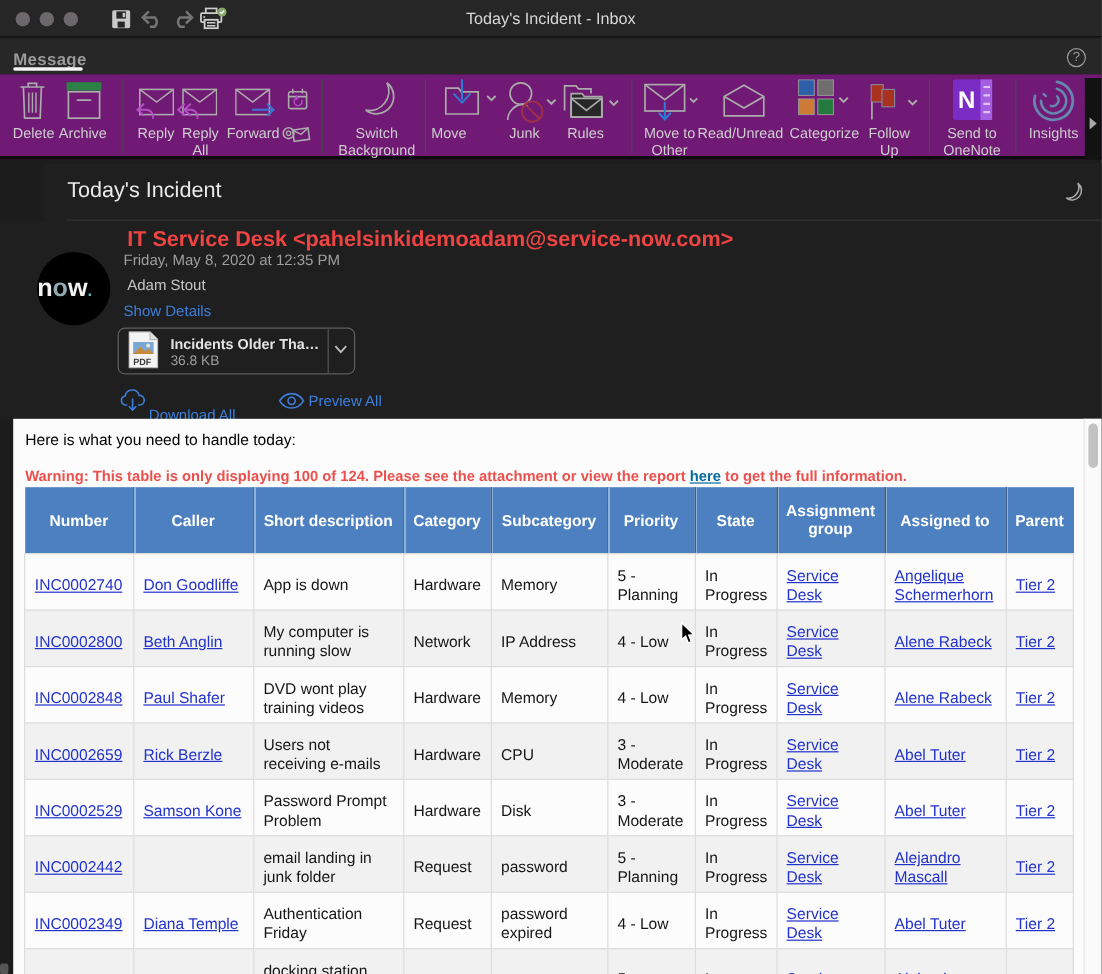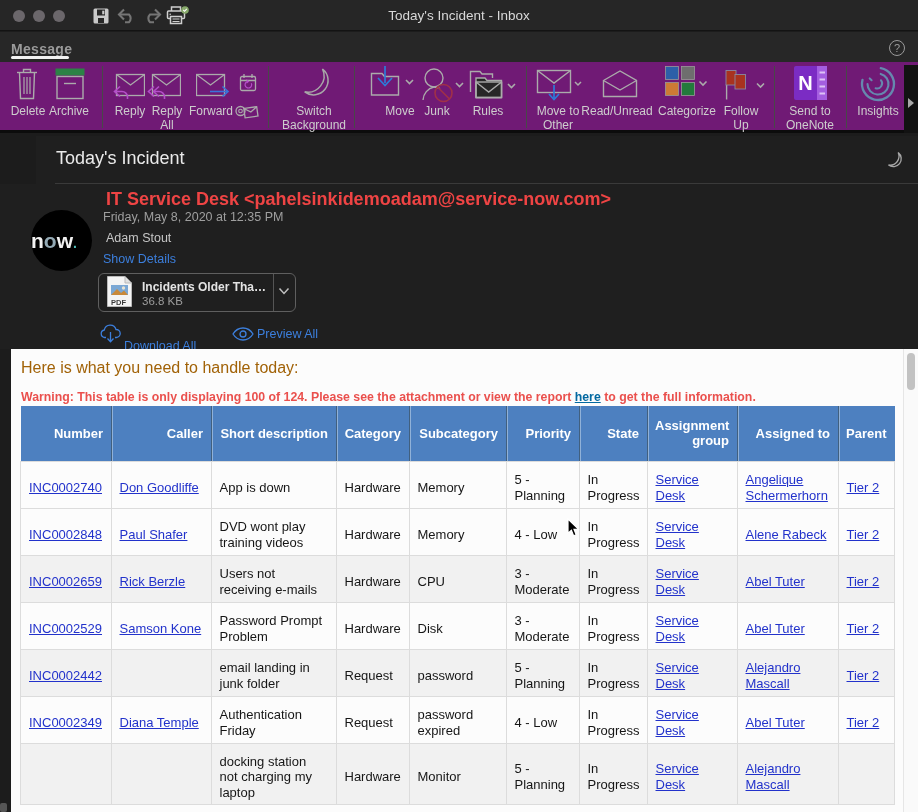--- a/index.html
+++ b/index.html
@@ -50,26 +50,26 @@
   border:1px solid #5f5f5f; border-radius:6px; }
 #chip .ttl { position:absolute; left:43px; top:6px; color:#e3e3e3; font-weight:bold; font-size:12px; width:130px;
   white-space:nowrap; overflow:hidden; }
 #chip .sz { position:absolute; left:43px; top:21px; color:#9d9d9d; font-size:11.5px; }
 #chip .sep { position:absolute; left:174px; top:0px; width:1px; height:37px; background:#555; }
 #dlall { position:absolute; left:124px; top:143px; color:#3c7fdd; font-size:12.5px;margin-top:12px; }
 #pvall { position:absolute; left:257px; top:143px; color:#3c7fdd; font-size:12.5px; }
 
 
 #body { position:absolute; left:11px; top:349px; width:907px; height:463px; background:#fcfcfc; }
-#intro { position:absolute; left:10px; top:10px; color:#a16207; font-size:16px; }
+#intro { position:absolute; left:10px; top:10px; color:#000000; font-size:13px; }
 #warn { position:absolute; left:10px; top:41px; color:#ea504d; font-weight:bold; font-size:12.3px; }
 #warn a { color:#0369a1; }
 table { position:absolute; left:9px; top:57px; border-collapse:collapse; table-layout:fixed;
   width:874px; font-size:13px; }
-th { background-color:#4d80c0; color:#fff; font-weight:bold; text-align:right; vertical-align:middle;
+th { background-color:#4d80c0; color:#fff; font-weight:bold; text-align:center; vertical-align:middle;
   padding:4px 8px; height:55px; border:none; }
 th + th { background-image:linear-gradient(to right,#41607f 0,#41607f 1px,#90b1d8 1px,#90b1d8 2px,rgba(0,0,0,0) 2px);
   background-repeat:no-repeat; background-size:3px 100%; }
 td { vertical-align:middle; color:#161616; padding:10px 8px 4px 8px; height:47px;
   border:1px solid #dcdcdc; line-height:15.5px; }
 tr.alt td { background:#f1f1f1; }
 td a { color:#2232cb; }
 #scrolltrack { position:absolute; left:903px; top:349px; width:15px; height:463px; background:#fafafa;
   border-left:1px solid #e6e6e6; }
 #scrollthumb { position:absolute; left:907px; top:353px; width:8px; height:37px; background:#c2c2c2; border-radius:4px; }
@@ -96,21 +96,21 @@
     <div class="rdiv" style="left:774px"></div>
     <div class="rdiv" style="left:846px"></div>
     <div class="rlabel" style="left:28px">Delete</div>
     <div class="rlabel" style="left:69px">Archive</div>
     <div class="rlabel" style="left:130px">Reply</div>
     <div class="rlabel" style="left:167px">Reply
 All</div>
     <div class="rlabel" style="left:211px">Forward</div>
     <div class="rlabel" style="left:314px">Switch
 Background</div>
-    <div class="rlabel" style="left:400px">Move</div>
+    <div class="rlabel" style="left:374px">Move</div>
     <div class="rlabel" style="left:437px">Junk</div>
     <div class="rlabel" style="left:488px">Rules</div>
     <div class="rlabel" style="left:558px">Move to
 Other</div>
     <div class="rlabel" style="left:617px">Read/Unread</div>
     <div class="rlabel" style="left:687px">Categorize</div>
     <div class="rlabel" style="left:741px">Follow
 Up</div>
     <div class="rlabel" style="left:810px">Send to
 OneNote</div>
@@ -170,20 +170,32 @@
             <td><a href="#">Don Goodliffe</a></td>
             <td>App is down</td>
         <td>Hardware</td>
             <td>Memory</td>
             <td>5 - Planning</td>
             <td>In Progress</td>
         <td><a href="#">Service Desk</a></td>
             <td><a href="#">Angelique Schermerhorn</a></td>
             <td><a href="#">Tier 2</a></td>
       </tr>
+      <tr class="alt">
+        <td><a href="#">INC0002800</a></td>
+            <td><a href="#">Beth Anglin</a></td>
+            <td>My computer is running slow</td>
+        <td>Network</td>
+            <td>IP Address</td>
+            <td>4 - Low</td>
+            <td>In Progress</td>
+        <td><a href="#">Service Desk</a></td>
+            <td><a href="#">Alene Rabeck</a></td>
+            <td><a href="#">Tier 2</a></td>
+      </tr>
       <tr>
         <td><a href="#">INC0002848</a></td>
             <td><a href="#">Paul Shafer</a></td>
             <td>DVD wont play training videos</td>
         <td>Hardware</td>
             <td>Memory</td>
             <td>4 - Low</td>
             <td>In Progress</td>
         <td><a href="#">Service Desk</a></td>
             <td><a href="#">Alene Rabeck</a></td>

